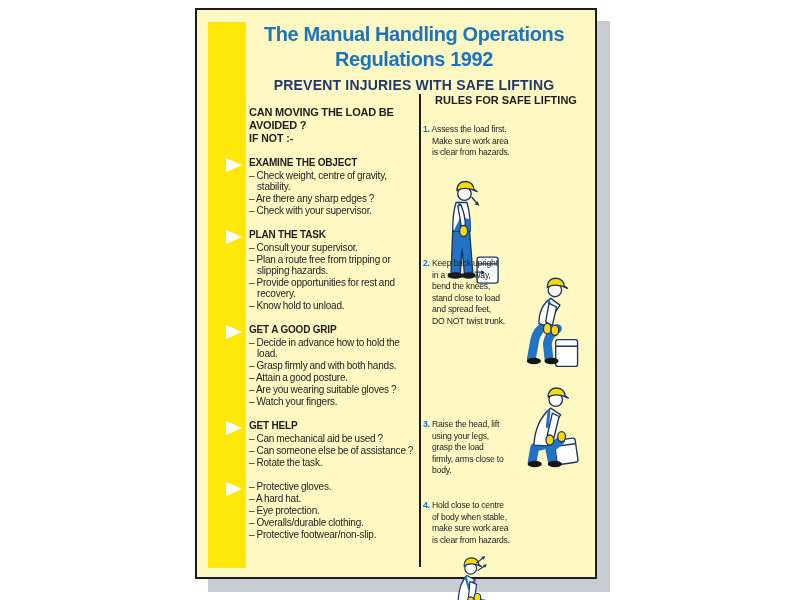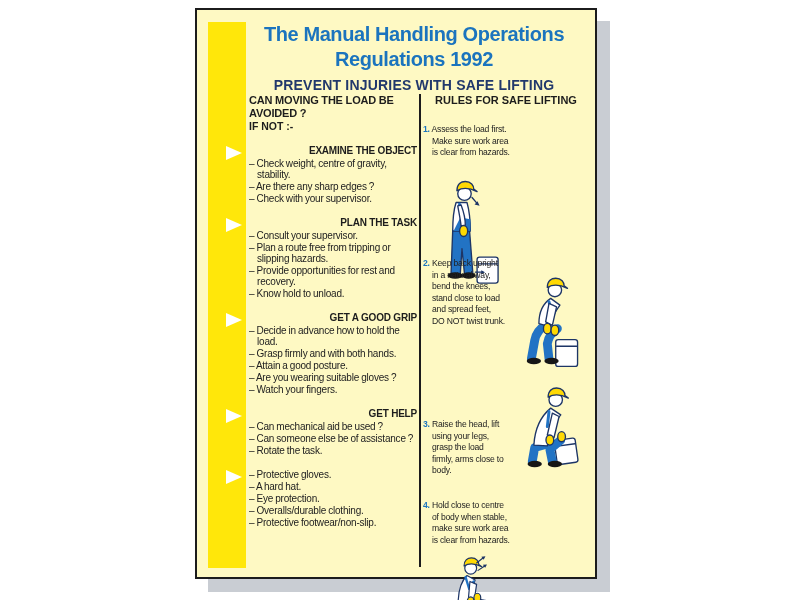--- a/index.html
+++ b/index.html
@@ -13,27 +13,27 @@
 
   .title{position:absolute;left:46px;right:10px;top:12px;text-align:center;color:#1b74be;
          font-weight:bold;font-size:20px;line-height:25px;letter-spacing:-0.4px;}
 
   .subtitle{position:absolute;left:46px;right:10px;top:67px;text-align:center;color:#21386c;
             font-weight:bold;font-size:14px;letter-spacing:0.2px;}
 
   .divider{position:absolute;left:222px;top:84px;height:473px;width:2px;background:#1c1c1c;}
 
   .left-col{position:absolute;left:52px;top:84px;width:168px;color:#1d1d1d;}
-  .lc-header{font-size:11px;font-weight:bold;line-height:13px;letter-spacing:-0.2px;}
+  .lc-header{font-size:11px;font-weight:bold;line-height:13px;letter-spacing:-0.2px;margin-top:12px;}
   .lc-intro{font-size:10.5px;font-weight:bold;}
   .section{position:relative;margin-top:13px;}
   .sec-arrow{position:absolute;left:-23px;top:1px;width:0;height:0;
              border-left:16px solid #ffffff;border-top:7.5px solid transparent;
              border-bottom:7.5px solid transparent;}
-  .sec-heading{font-size:10px;font-weight:bold;letter-spacing:-0.2px;line-height:12px;text-align:right;}
+  .sec-heading{font-size:10px;font-weight:bold;letter-spacing:-0.2px;line-height:12px;}
   .item{font-size:10px;line-height:11px;letter-spacing:-0.2px;word-spacing:-0.5px;
         padding-left:8px;text-indent:-8px;margin-top:1px;color:#222;}
 
   .rc-header{position:absolute;left:226px;top:84px;width:166px;text-align:center;
              font-size:11px;font-weight:bold;color:#1d1d1d;}
   .step{position:absolute;left:226px;width:168px;display:flex;}
   .step-text{margin:10px 0 0 0;width:80px;font-size:8.6px;line-height:11.6px;
              letter-spacing:-0.2px;color:#222;padding-left:9px;text-indent:-9px;}
   .num{color:#1b74be;font-weight:bold;}
   .step svg{flex:0 0 auto;margin-left:2px;}

